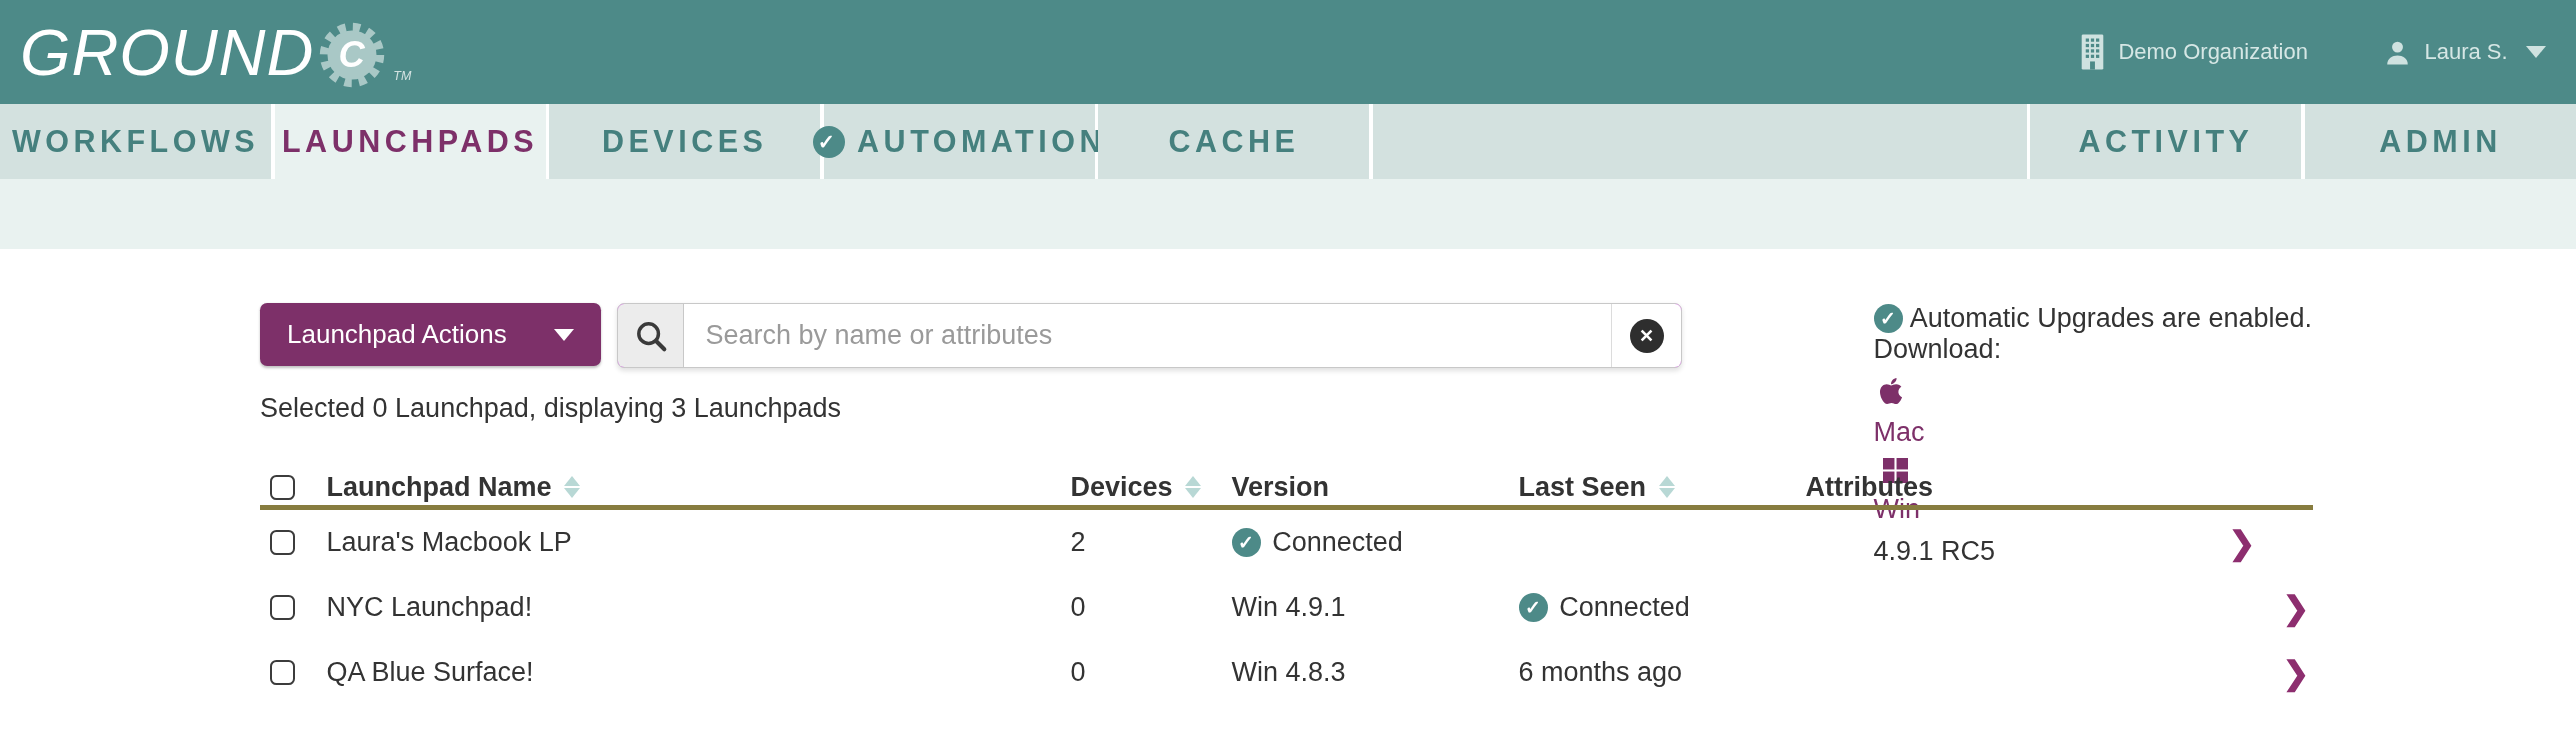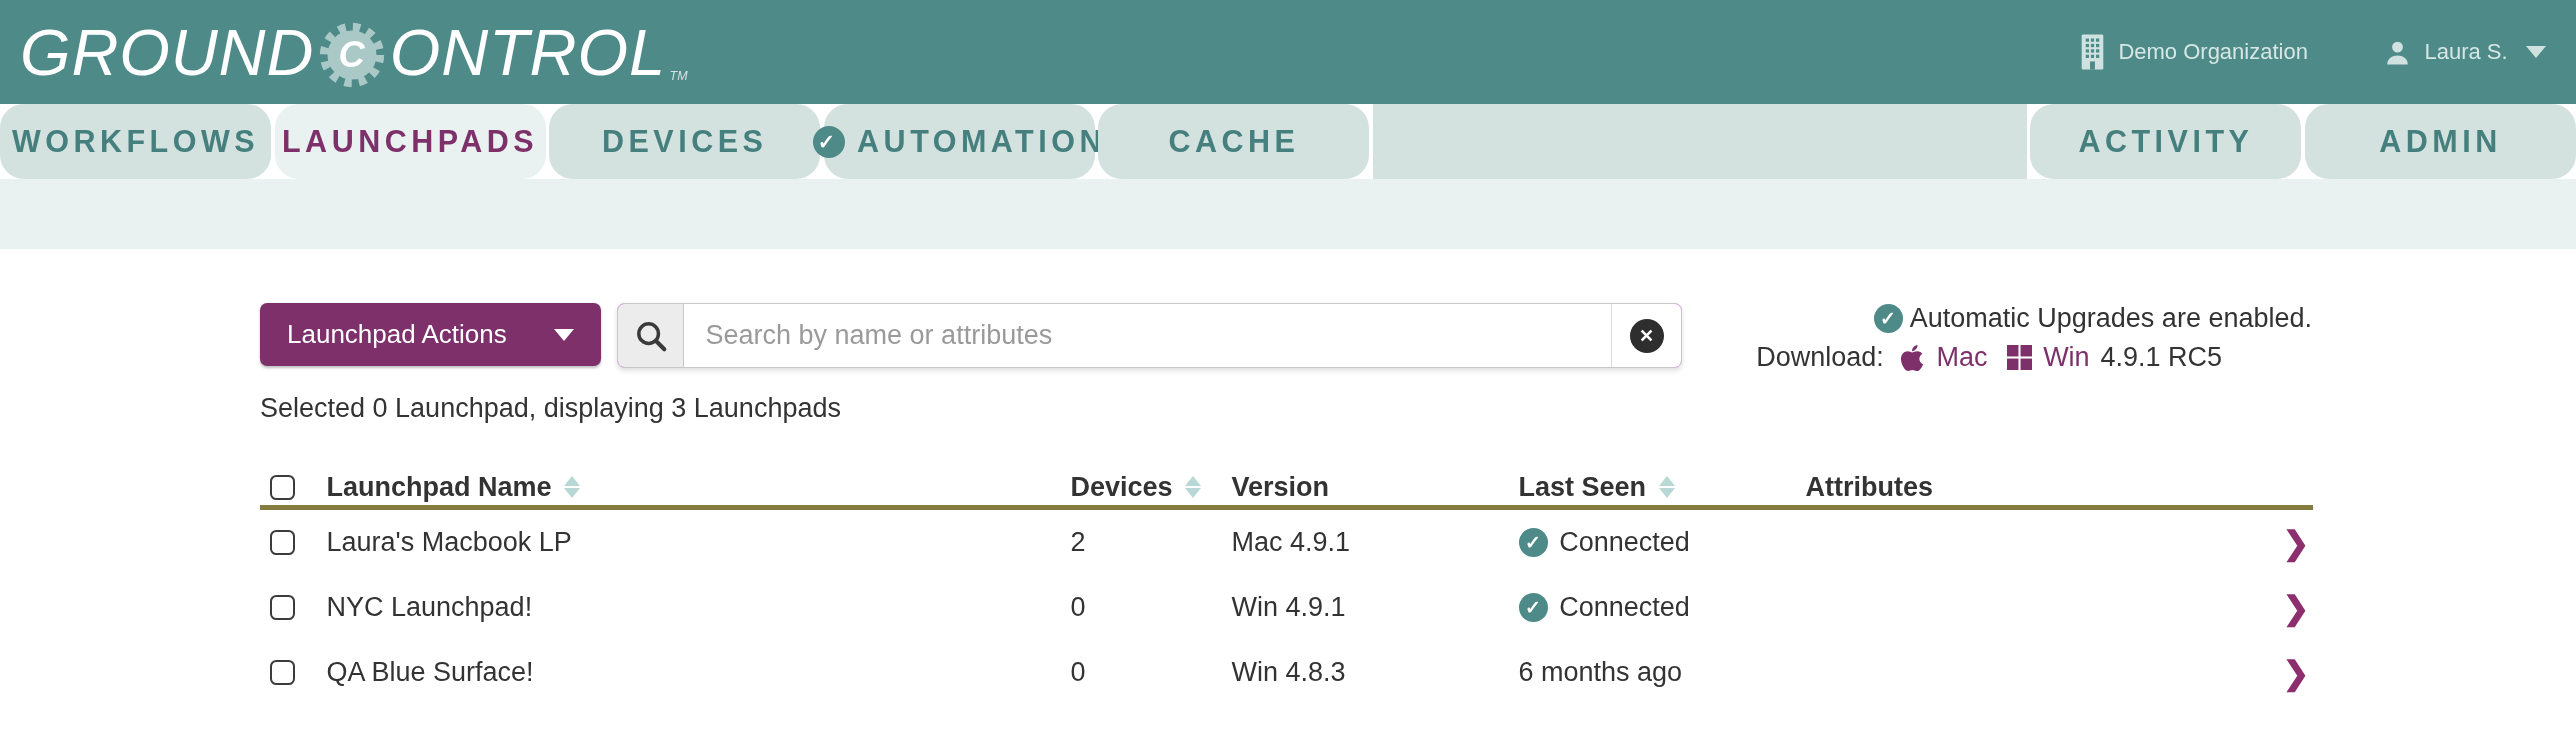--- a/index.html
+++ b/index.html
@@ -17,21 +17,21 @@
   .header-right { display:flex; align-items:center; gap:75px; color:#d6e7e5; font-size:22px;justify-content:center; }
   .hmenu { display:flex; align-items:center; gap:12.5px; cursor:pointer; }
   .caret-down { width:0; height:0; border-left:10.8px solid transparent; border-right:10.8px solid transparent;
                 border-top:12.5px solid #cfe2e0; margin-left:5.4px; }
 
   
   .main-nav { height:75px; background:#fff; display:flex; gap:3.6px; }
   .tab { width:271px; flex:0 0 auto; background:var(--tabbg,#d3e1df); color:var(--tabfg,#45807e);
          display:flex; align-items:center; justify-content:center; gap:12.5px;
          font-size:30.5px; font-weight:700; letter-spacing:4.5px; font-stretch:condensed;
-         cursor:pointer; text-decoration:none;border-radius:24px; }
+         cursor:pointer; text-decoration:none; }
   .tab.active { background:var(--band,#e9f2f0); color:var(--purple,#7d3069); }
   .nav-spacer { flex:1 1 auto; background:var(--tabbg,#d3e1df); }
   .band { height:70px; background:var(--band,#e9f2f0); }
 
   
   .check-circle { display:inline-flex; width:29px; height:29px; border-radius:50%;
                   background:var(--teal,#4d8a88); color:#fff; align-items:center; justify-content:center;
                   font-size:19px; font-weight:700; flex:0 0 auto; }
   .tab .check-circle { width:32px; height:32px; font-size:20.6px; }
 
@@ -55,22 +55,22 @@
                   font-family:inherit; background:#fff; }
   .search-input::placeholder { color:#9a9a9a; }
   .clear-cell { width:70px; border-left:1.8px solid #dcdcdc; background:#fff;
                 display:flex; align-items:center; justify-content:center; }
   .clear-btn { width:34px; height:34px; border-radius:50%; background:#2e2e2e; color:#fff; border:none;
                font-size:18px; font-weight:700; display:flex; align-items:center; justify-content:center;
                cursor:pointer; font-family:inherit; }
 
   .upgrade { margin-left:auto; font-size:27px; color:#333; }
   .up-line1 { display:flex; justify-content:flex-end; align-items:center; gap:7.2px; }
-  .up-line2 { margin-top:8px; padding-right:90px; display:flex; justify-content:flex-end;
-              align-items:center; gap:10.8px; }
+  .up-line2 { padding-right:90px; display:flex; justify-content:flex-end;
+              gap:10.8px;flex-direction:column; }
   .plink { color:var(--purple,#7d3069); cursor:pointer; }
   .icon-gap-r { margin-right:1.8px; }
 
   .summary { position:absolute; left:260px; top:144px; font-size:27px; color:#333; }
 
   
   .lp-table { position:absolute; left:260px; top:220px; width:2053px; }
   .thead, .trow { display:grid; grid-template-columns:54px 744px 161px 287px 287px 466px 54px;
                   align-items:center; font-size:27px; color:#333; }
   .thead { height:41px; border-bottom:5.4px solid var(--olive,#877c3f); font-weight:700; }
@@ -95,21 +95,20 @@
 <div class="page">
 
   <header class="app-header">
     <div class="logo">
       <span>GROUND</span>
       <svg class="gear" width="70" height="70" viewBox="0 0 100 100" style="font-size:72px">
         <circle cx="50" cy="50" r="38" fill="none" stroke="#a9c8c6" stroke-width="16" stroke-dasharray="10 9.9"></circle>
         <circle cx="50" cy="50" r="35" fill="#a9c8c6"></circle>
         <text x="50" y="53" text-anchor="middle" dominant-baseline="middle" font-family="Liberation Sans, sans-serif" font-size="52" font-weight="bold" fill="#ffffff">C</text>
       </svg>
-      <span>ONTROL</span>
       <span class="tm">TM</span>
     </div>
     <div class="header-right">
       <div class="hmenu">
         <svg width="27" height="36" viewBox="0 0 20 26">
           <rect x="2" y="0" width="16" height="26" rx="1" fill="#cfe2e0"></rect>
           <g fill="#4d8a88">
             <rect x="5" y="3" width="2.4" height="2.4"></rect>
               <rect x="8.8" y="3" width="2.4" height="2.4"></rect>
               <rect x="12.6" y="3" width="2.4" height="2.4"></rect>
@@ -256,21 +255,20 @@
           </div>
         <div class="cell"></div>
       </div>
 
       <div class="trow">
         <div class="cell cb-cell">
             <input type="checkbox" class="checkbox" style="">
           </div>
         <div class="cell">Laura's Macbook LP</div>
         <div class="cell">2</div>
-        <div class="cell">Mac 4.9.1</div>
         <div class="cell seen-cell">
           <span class="check-circle">✓</span>
           <span>Connected</span>
         </div>
         <div class="cell"></div>
         <div class="cell chev-cell">
             <span class="chevron">❯</span>
           </div>
       </div>
 

